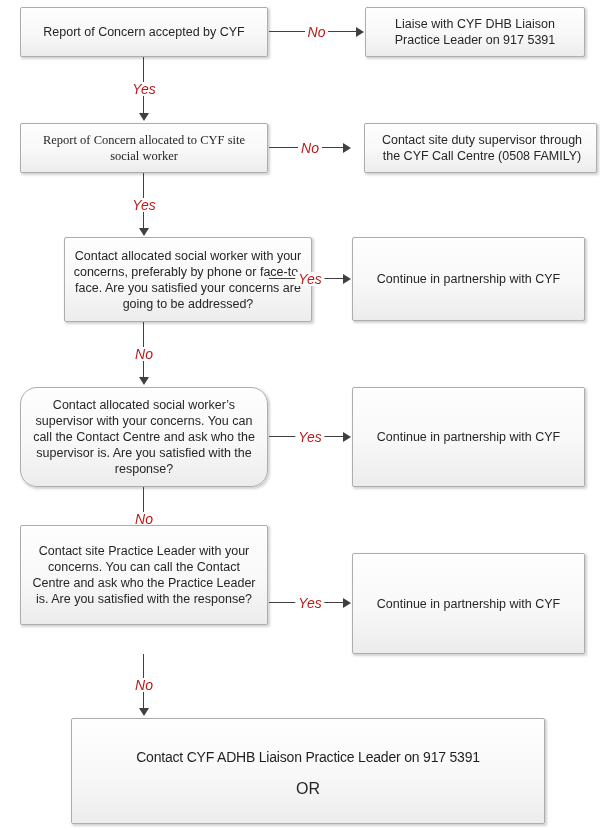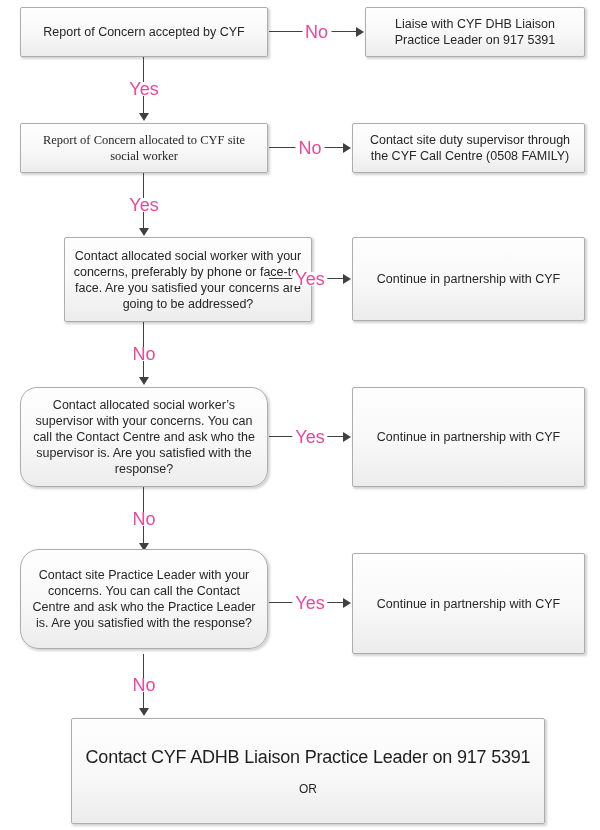--- a/index.html
+++ b/index.html
@@ -31,27 +31,27 @@
     color: #262626;
     padding: 2px 8px;
   }
   .node.final {
     flex-direction: column;
     justify-content: center;
     gap: 13px;
     padding: 6px 10px;
   }
   .final-line1 {
-    font-size: 18px;
+    font-size: 14px;
     letter-spacing: -0.2px;
     line-height: 22px;
     color: #1f1f1f;
   }
   .final-or, .final-line2 {
-    font-size: 12px;
+    font-size: 16px;
     color: #262626;
   }
   .conn-h {
     position: absolute;
     height: 0;
   }
   .conn-h .hline {
     position: absolute;
     left: 0;
     right: 6px;
@@ -86,24 +86,25 @@
     width: 0;
     height: 0;
     border-top: 8px solid #404040;
     border-left: 5px solid transparent;
     border-right: 5px solid transparent;
   }
   .conn-label {
     position: absolute;
     background: #ffffff;
     padding: 0 3px;
-    font-size: 18px;
+    font-size: 14px;
     line-height: 14px;
-    color: #ec4899;
+    color: #b91c1c;
     white-space: nowrap;
+    font-style: italic;
   }
   .conn-h .conn-label {
     left: 50%;
     top: 0;
     transform: translate(-50%, -50%);
   }
   .conn-v .conn-label {
     top: 50%;
     left: 0;
     transform: translate(-50%, -50%);
@@ -131,21 +132,21 @@
   </div>
 
   <div class="node" style="left:20px; top:123px; width:248px; height:50px;font-family:Liberation Serif, serif;">Report of Concern allocated to CYF site social worker</div>
 
   <div class="conn-h" style="left:269px; top:148px; width:82px;">
     <span class="hline"></span>
     <span class="arrow-right"></span>
     <span class="conn-label">No</span>
   </div>
 
-  <div class="node" style="left:352px; top:123px; width:233px; height:50px;padding-left:11px;">Contact site duty supervisor through the CYF Call Centre (0508 FAMILY)</div>
+  <div class="node" style="left:364px; top:123px; width:233px; height:50px;padding-left:11px;">Contact site duty supervisor through the CYF Call Centre (0508 FAMILY)</div>
 
   <div class="conn-v" style="left:144px; top:173px; height:63px;">
     <span class="vline"></span>
     <span class="arrow-down"></span>
     <span class="conn-label">Yes</span>
   </div>
 
   <div class="node" style="left:20px; top:237px; width:248px; height:85px;margin-left:44px;">Contact allocated social worker with your concerns, preferably by phone or face-to-face. Are you satisfied your concerns are going to be addressed?</div>
 
   <div class="conn-h" style="left:269px; top:279px; width:82px;">
@@ -171,21 +172,21 @@
   </div>
 
   <div class="node" style="left:352px; top:387px; width:233px; height:100px;">Continue in partnership with CYF</div>
 
   <div class="conn-v" style="left:144px; top:487px; height:64px;">
     <span class="vline"></span>
     <span class="arrow-down"></span>
     <span class="conn-label">No</span>
   </div>
 
-  <div class="node" style="left:20px; top:549px; width:248px; height:100px;border-radius:19px;">Contact site Practice Leader with your concerns. You can call the Contact Centre and ask who the Practice Leader is. Are you satisfied with the response?</div>
+  <div class="node" style="left:20px; top:525px; width:248px; height:100px;">Contact site Practice Leader with your concerns. You can call the Contact Centre and ask who the Practice Leader is. Are you satisfied with the response?</div>
 
   <div class="conn-h" style="left:269px; top:603px; width:82px;">
     <span class="hline"></span>
     <span class="arrow-right"></span>
     <span class="conn-label">Yes</span>
   </div>
 
   <div class="node" style="left:352px; top:553px; width:233px; height:101px;">Continue in partnership with CYF</div>
 
   <div class="conn-v" style="left:144px; top:654px; height:62px;">

